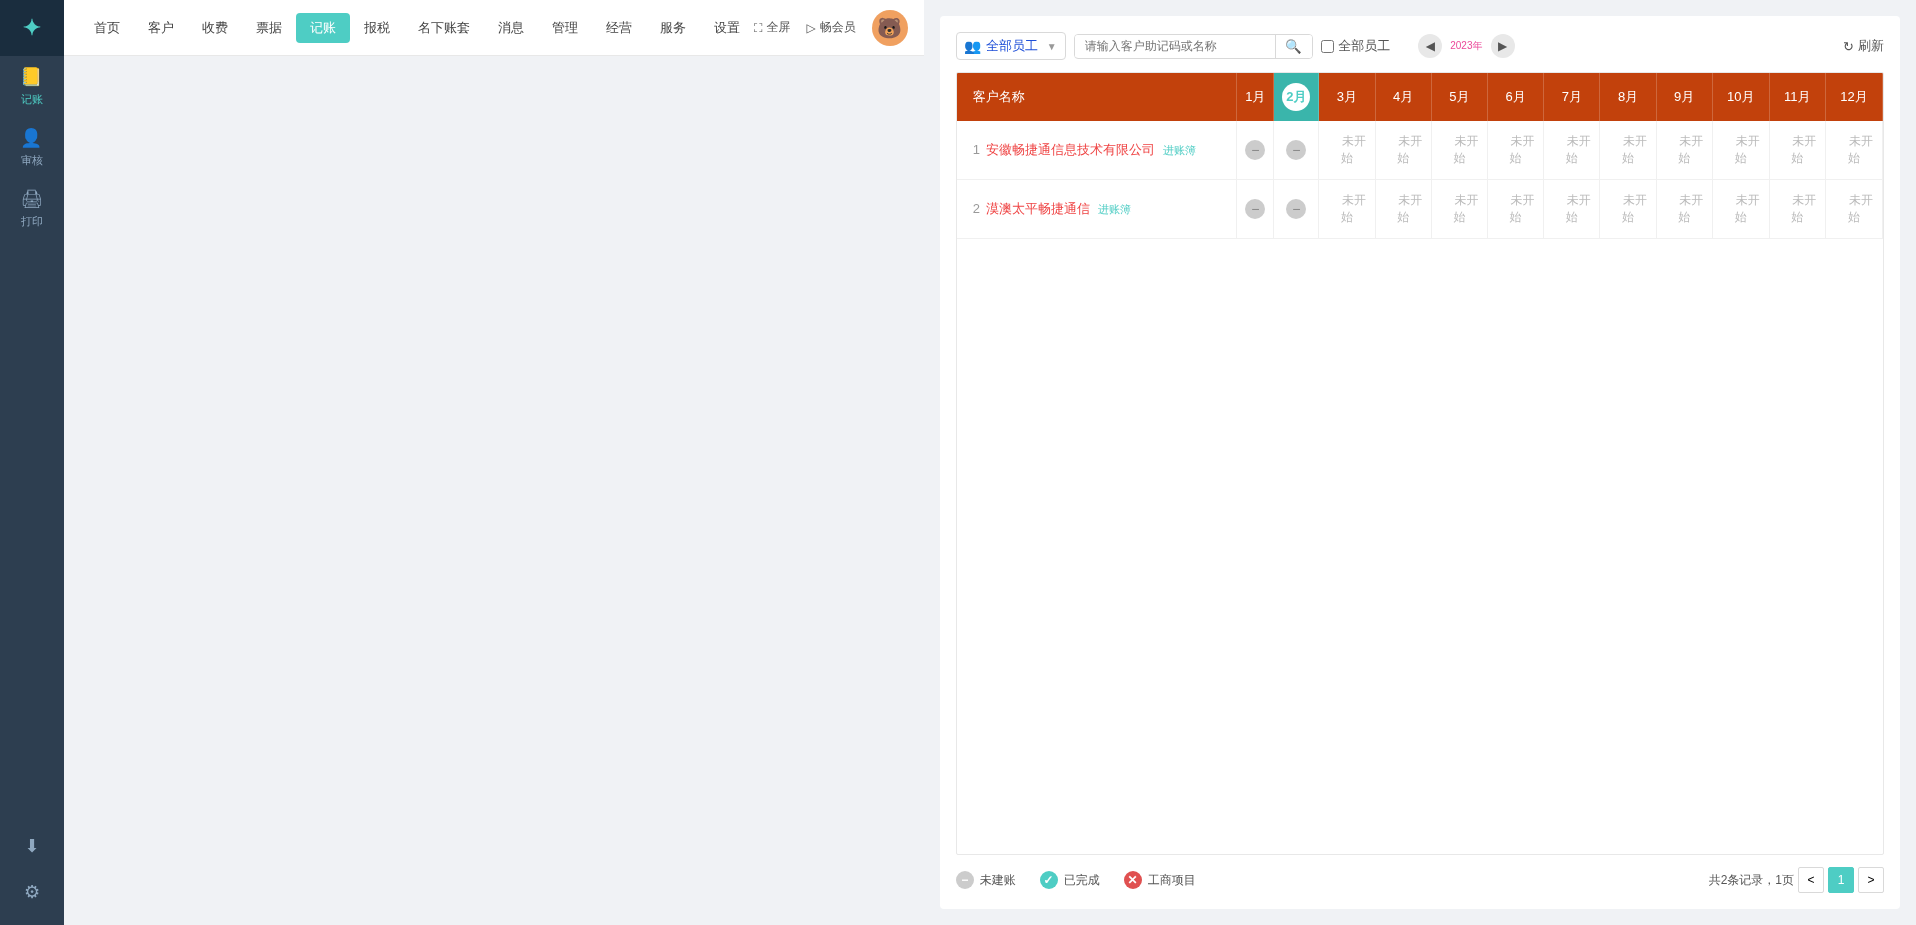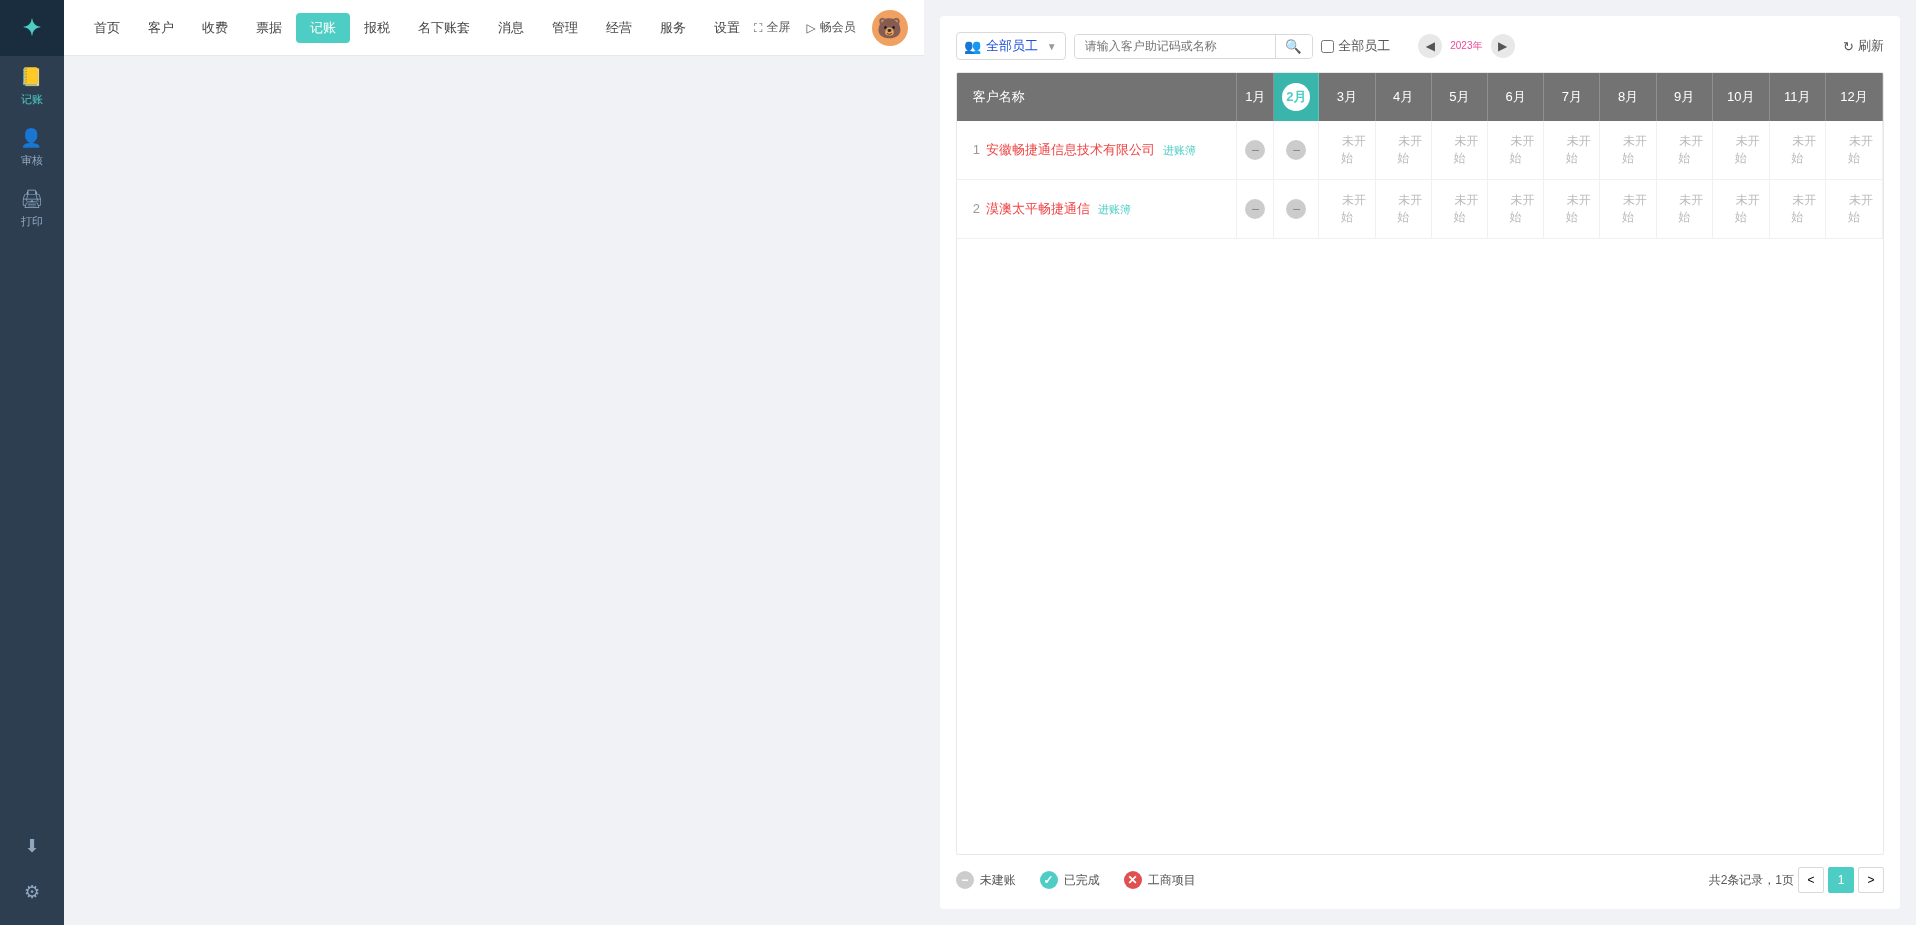--- a/index.html
+++ b/index.html
@@ -209,21 +209,21 @@
       overflow: auto;
       border: 1px solid #e8e8e8;
       border-radius: 2px;
     }
     table {
       width: 100%;
       border-collapse: collapse;
       min-width: 900px;
     }
     thead tr {
-      background: #737373;
+      background: #c2410c;
       color: #fff;
     }
     thead th {
       padding: 10px 8px;
       text-align: center;
       font-weight: normal;
       font-size: 13px;
       border-right: 1px solid rgba(255,255,255,0.2);
       white-space: nowrap;
     }

